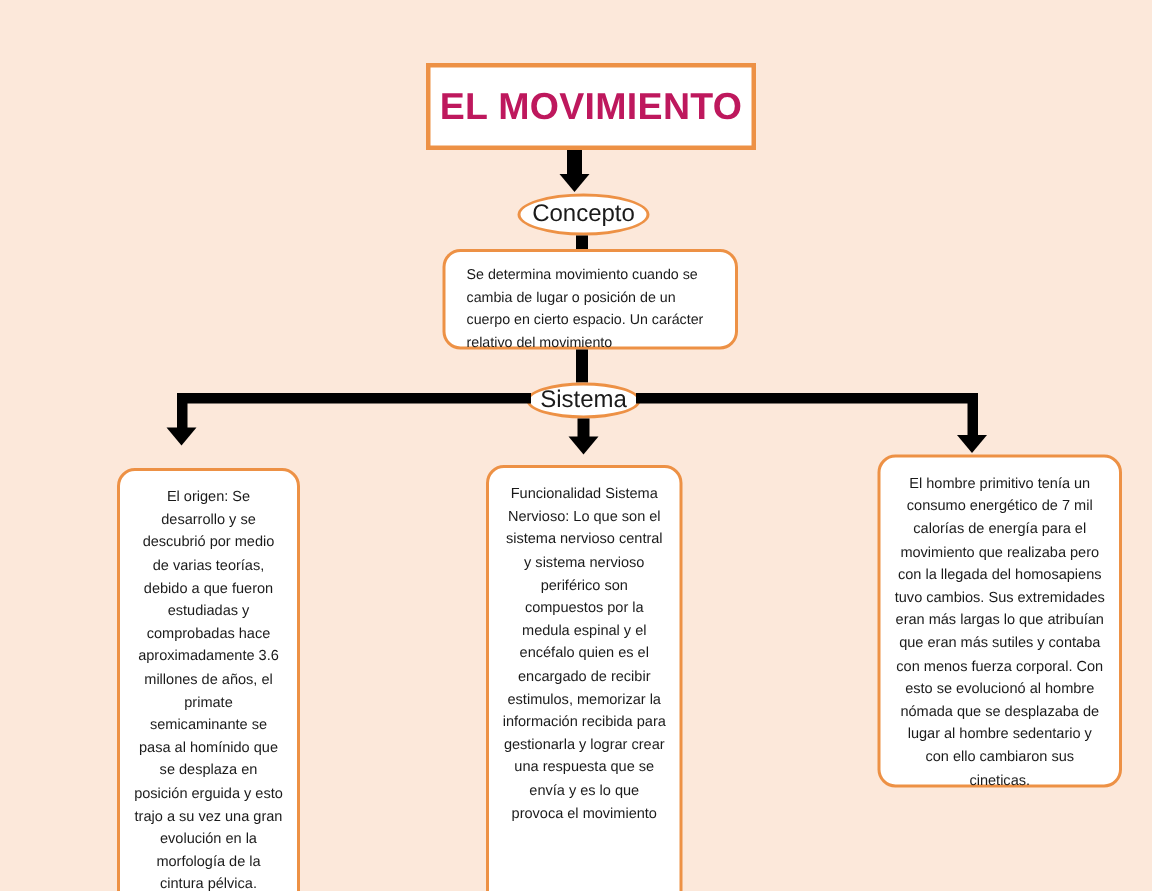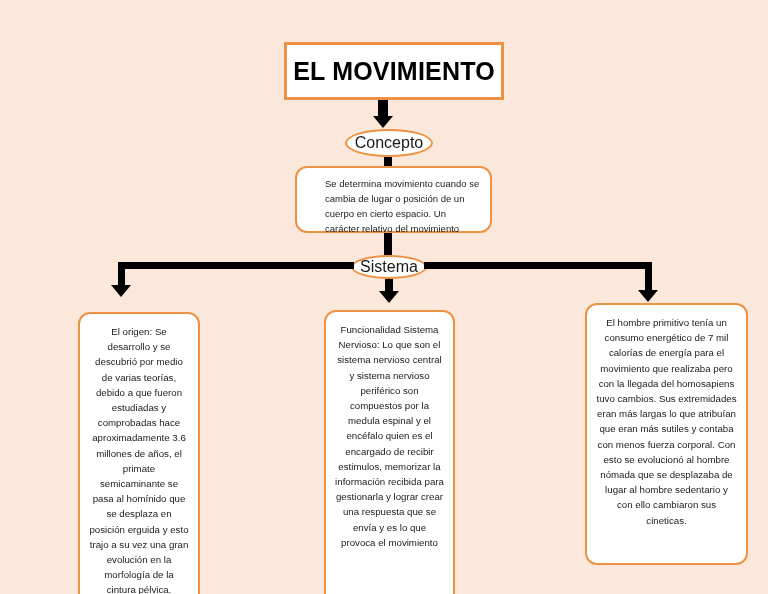--- a/index.html
+++ b/index.html
@@ -44,21 +44,21 @@
     background: #ffffff;
     border: 3px solid #ed9145;
     box-sizing: border-box;
     display: flex;
     align-items: center;
     justify-content: center;
   }
   #title-text {
     font-size: 25px;
     font-weight: bold;
-    color: #000000;
+    color: #be185d;
     letter-spacing: 0.2px;
     white-space: nowrap;
   }
 
   
   .ellipse {
     position: absolute;
     background: #ffffff;
     border: 2px solid #ed9145;
     border-radius: 50%;
@@ -89,21 +89,21 @@
     border: 2px solid #ed9145;
     border-radius: 12px;
     box-sizing: border-box;
     color: #1a1a1a;
   }
   #definicion-box {
     left: 295px;
     top: 166px;
     width: 197px;
     height: 67px;
-    padding: 8px 10px 6px 28px;
+    padding: 8px 10px 6px 14px;
     font-size: 9.5px;
     line-height: 15px;
     text-align: left;
   }
   .leaf-box {
     padding: 10px 9px;
     font-size: 9.7px;
     line-height: 15.2px;
     text-align: center;
   }
@@ -116,21 +116,21 @@
   #nervioso-box {
     left: 324px;
     top: 310px;
     width: 131px;
     height: 318px;
   }
   #primitivo-box {
     left: 585px;
     top: 303px;
     width: 163px;
-    height: 262px;
+    height: 222px;
   }
 </style>
 </head>
 <body>
 
 <div id="canvas">
 
   <div id="title-box">
     <span id="title-text">EL MOVIMIENTO</span>
   </div>

